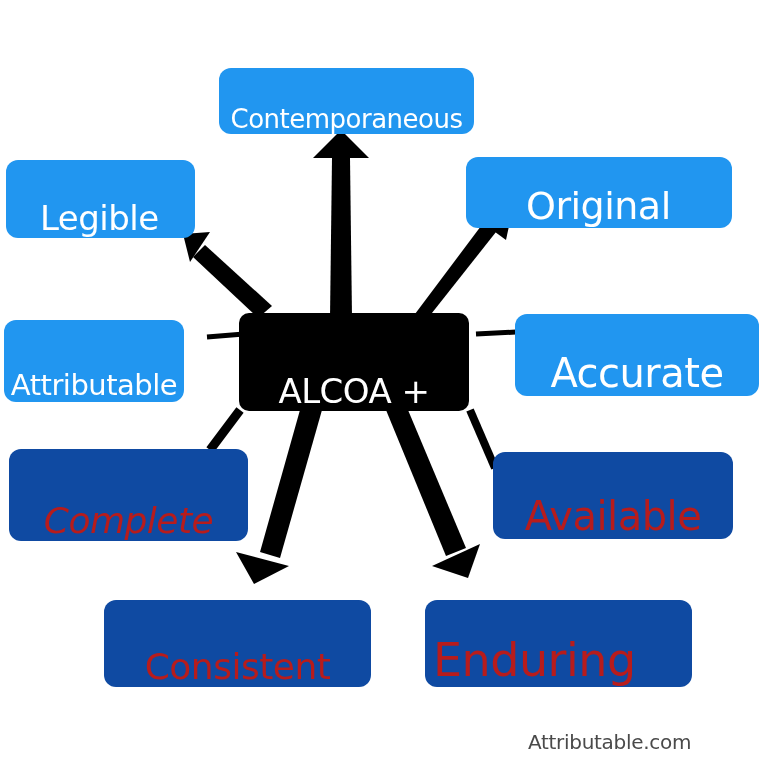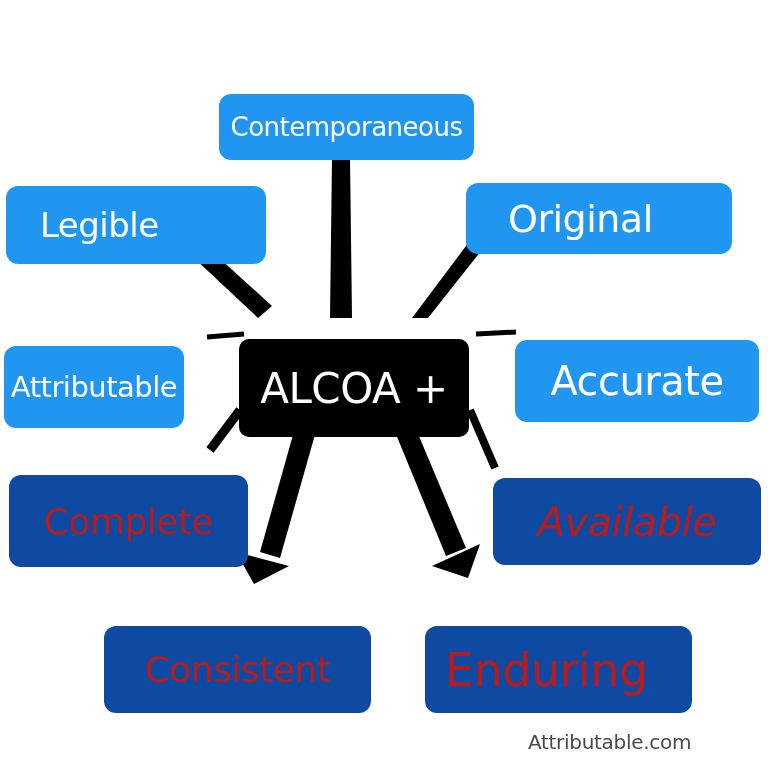--- a/index.html
+++ b/index.html
@@ -1,21 +1,21 @@
 <!DOCTYPE html>
 <html><head>
   <meta charset="utf-8">
   <style>
     html, body { margin: 0; padding: 0; background: #ffffff; }
     body { width: 768px; height: 768px; position: relative; overflow: hidden; font-family: "DejaVu Sans", sans-serif; }
     #arrows { position: absolute; left: 0; top: 0; width: 768px; height: 768px; }
     .node {
       position: absolute; box-sizing: border-box; border-radius: 12px;
-      display: flex; align-items: center; justify-content: center;
-      white-space: nowrap; letter-spacing: -0.5px; margin-top: 26px;
+      display: flex; align-items: flex-end; justify-content: center;
+      white-space: nowrap; letter-spacing: -0.5px;
     }
     .light { background: #2196f0; color: #ffffff; }
     .dark { background: #0f4aa2; color: #b71c1c; }
     .center { background: #000000; color: #ffffff; border-radius: 10px; }
     .watermark { position: absolute; color: #4a4a4a; font-size: 20px; letter-spacing: -0.3px; }
   </style>
 </head>
 <body>
 
 <svg id="arrows" viewBox="0 0 768 768" xmlns="http://www.w3.org/2000/svg">
@@ -51,49 +51,49 @@
   <g>
     <polygon points="386,410 408,410 466,548 446,556" fill="#000"></polygon>
     <polygon points="432,566 480,544 468,578" fill="#000"></polygon>
   </g>
 </svg>
 
 <div class="node light" style="left:219px; top:68px; width:255px; height:66px; font-size:26px;">
   <span>Contemporaneous</span>
 </div>
 
-<div class="node light" style="left:6px; top:160px; width:260px; height:78px; font-size:34px; justify-content:flex-start; padding-left:34px;">
+<div class="node light" style="left:6px; top:160px; width:189px; height:78px; font-size:34px; justify-content:flex-start; padding-left:34px;">
   <span>Legible</span>
 </div>
 
-<div class="node light" style="left:466px; top:157px; width:266px; height:71px; font-size:38px; justify-content:flex-start; padding-left:42px;">
+<div class="node light" style="left:466px; top:157px; width:266px; height:71px; font-size:38px; justify-content:flex-start; padding-left:60px;">
   <span>Original</span>
 </div>
 
 <div class="node light" style="left:4px; top:320px; width:180px; height:82px; font-size:29px;">
   <span>Attributable</span>
 </div>
 
-<div class="node center" style="left:239px; top:313px; width:230px; height:98px; font-size:42px;">
+<div class="node center" style="left:239px; top:313px; width:230px; height:98px; font-size:34px;">
   <span>ALCOA +</span>
 </div>
 
 <div class="node light" style="left:515px; top:314px; width:244px; height:82px; font-size:40px;">
   <span>Accurate</span>
 </div>
 
-<div class="node dark" style="left:9px; top:449px; width:239px; height:92px; font-size:36px;">
+<div class="node dark" style="left:9px; top:449px; width:239px; height:92px; font-size:36px;font-style:italic;">
   <span>Complete</span>
 </div>
 
-<div class="node dark" style="left:493px; top:452px; width:268px; height:87px; font-size:40px;font-style:italic;">
+<div class="node dark" style="left:493px; top:452px; width:240px; height:87px; font-size:40px;">
   <span>Available</span>
 </div>
 
 <div class="node dark" style="left:104px; top:600px; width:267px; height:87px; font-size:36px;">
   <span>Consistent</span>
 </div>
 
-<div class="node dark" style="left:425px; top:600px; width:267px; height:87px; font-size:46px; justify-content:flex-start; padding-left:20px;">
+<div class="node dark" style="left:425px; top:600px; width:267px; height:87px; font-size:46px; justify-content:flex-start; padding-left:8px;">
   <span>Enduring</span>
 </div>
 
 <div class="watermark" style="left:528px; top:730px;">Attributable.com</div>
 
 </body></html>

